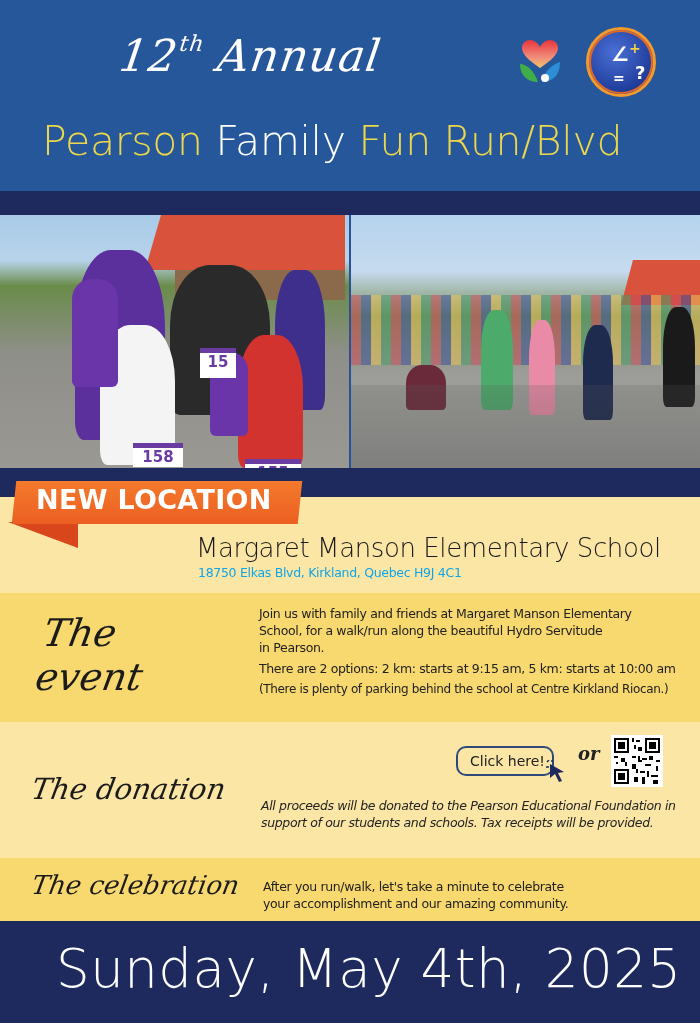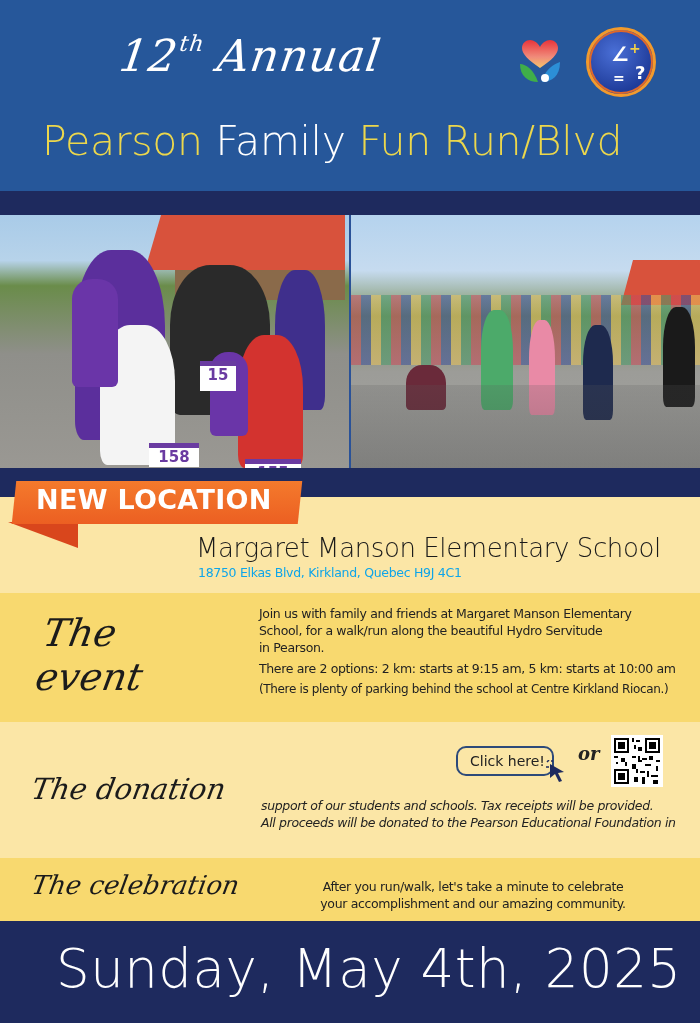--- a/index.html
+++ b/index.html
@@ -98,23 +98,23 @@
     <div class="photo left">
       <div class="roof" style="left:145px;top:0;width:200px;height:55px;clip-path:polygon(8% 0,100% 0,100% 100%,0 100%);"></div>
       <div style="position:absolute;left:175px;top:55px;width:170px;height:30px;background:#8a6a4a;"></div>
       <div class="person" style="left:75px;top:35px;width:90px;height:190px;background:#5b2f9c;"></div>
       <div class="person" style="left:170px;top:50px;width:100px;height:150px;background:#2a2a2a;"></div>
       <div class="person" style="left:275px;top:55px;width:50px;height:140px;background:#3f2f8c;"></div>
       <div class="person" style="left:100px;top:110px;width:75px;height:140px;background:#f4f4f4;"></div>
       <div class="person" style="left:238px;top:120px;width:65px;height:133px;background:#d3332f;"></div>
       <div style="position:absolute;left:72px;top:64px;width:46px;height:108px;background:#6a35a8;border-radius:20px 20px 6px 6px;"></div>
       <div style="position:absolute;left:210px;top:137px;width:38px;height:84px;background:#6a35a8;border-radius:18px 18px 6px 6px;"></div>
-      <div class="bib" style="left:149px;top:228px;width:50px;height:24px;">158</div>
+      <div class="bib" style="left:133px;top:228px;width:50px;height:24px;">158</div>
       <div class="bib" style="left:245px;top:244px;width:56px;height:21px;">155</div>
-      <div class="bib" style="left:200px;top:146px;width:36px;height:30px;">15</div>
+      <div class="bib" style="left:200px;top:133px;width:36px;height:30px;">15</div>
     </div>
     <div class="photo right">
       <div class="roof" style="left:270px;top:45px;width:80px;height:45px;clip-path:polygon(15% 0,100% 0,100% 100%,0 100%);"></div>
       <div style="position:absolute;left:0;top:80px;width:349px;height:70px;background:repeating-linear-gradient(90deg,#c94a5a 0 10px,#3b4f9a 10px 20px,#e9c25a 20px 30px,#4a9a6a 30px 40px);opacity:0.55;"></div>
       <div class="person" style="left:130px;top:95px;width:32px;height:100px;background:#4caa6a;"></div>
       <div class="person" style="left:178px;top:105px;width:26px;height:95px;background:#e98aa6;"></div>
       <div class="person" style="left:232px;top:110px;width:30px;height:95px;background:#1e2a4e;"></div>
       <div class="person" style="left:312px;top:92px;width:32px;height:100px;background:#1a1a1a;"></div>
       <div class="person" style="left:55px;top:150px;width:40px;height:45px;background:#6a2a3a;"></div>
       <div style="position:absolute;left:0;top:170px;width:349px;height:83px;background:linear-gradient(180deg,rgba(90,90,90,0.2),rgba(60,60,60,0.35));"></div>
@@ -140,22 +140,22 @@
       <p>School, for a walk/run along the beautiful Hydro Servitude</p>
       <p>in Pearson.</p>
       <p style="margin-top:4px;">There are 2 options: 2 km: starts at 9:15 am, 5 km: starts at  10:00 am</p>
       <p style="margin-top:4px;font-size:12px;">(There is plenty of parking behind the school at Centre Kirkland Riocan.)</p>
     </div>
   </div>
 
   <div class="sec donation">
     <div class="script" style="left:32px;top:50px;font-size:29px;">The donation</div>
     <div class="body-text italic" style="left:261px;top:75px;width:430px;">
+      <p>All proceeds will be donated to the Pearson Educational Foundation in</p>
       <p>support of our students and schools. Tax receipts will be provided.</p>
-      <p>All proceeds will be donated to the Pearson Educational Foundation in</p>
     </div>
   </div>
   <button class="click-btn">Click here!</button>
   <svg class="cursor" viewBox="0 0 22 24">
     <path d="M4 4 L18 12 L12 13 L16 21 L13 22 L9 14 L4 18 Z" fill="#1e2a5e"></path>
     <path d="M1 2 L3 0 M0 7 L3 7 M6 0 L6 2" stroke="#1e2a5e" stroke-width="1.5"></path>
   </svg>
   <div class="or-text">or</div>
   <svg class="qr" viewBox="0 0 21 21" shape-rendering="crispEdges">
     <rect width="21" height="21" fill="#fff"></rect>
@@ -191,21 +191,21 @@
         <rect x="9" y="18" width="2" height="2"></rect>
       <rect x="13" y="18" width="1" height="3"></rect>
         <rect x="18" y="19" width="2" height="2"></rect>
         <rect x="12" y="10" width="1" height="1"></rect>
         <rect x="19" y="13" width="1" height="2"></rect>
     </g>
   </svg>
 
   <div class="sec celebration">
     <div class="script" style="left:32px;top:12px;font-size:26px;">The celebration</div>
-    <div class="body-text" style="left:263px;top:20px;width:420px;text-align:center;">
+    <div class="body-text" style="left:263px;top:20px;width:420px;">
       <p>After you run/walk, let's take a minute to celebrate</p>
       <p>your accomplishment and our amazing community.</p>
     </div>
   </div>
 
   <div class="footer"></div>
   <div class="date">Sunday, May 4th, 2025</div>
 
 </div>
 

